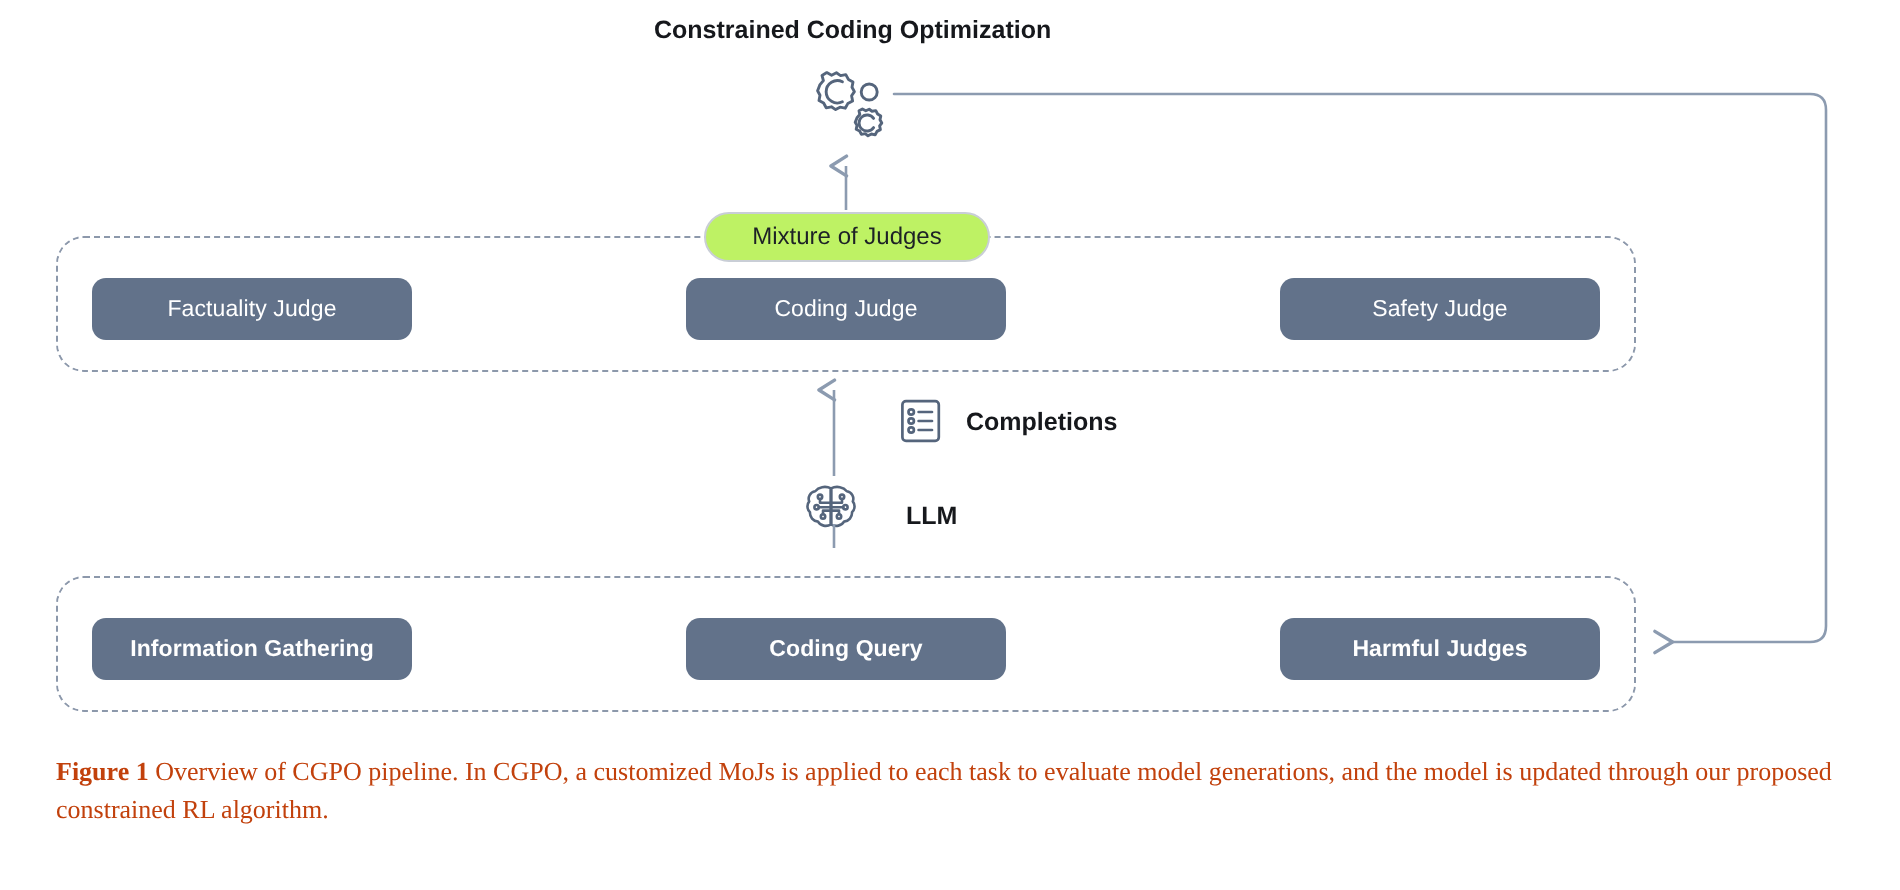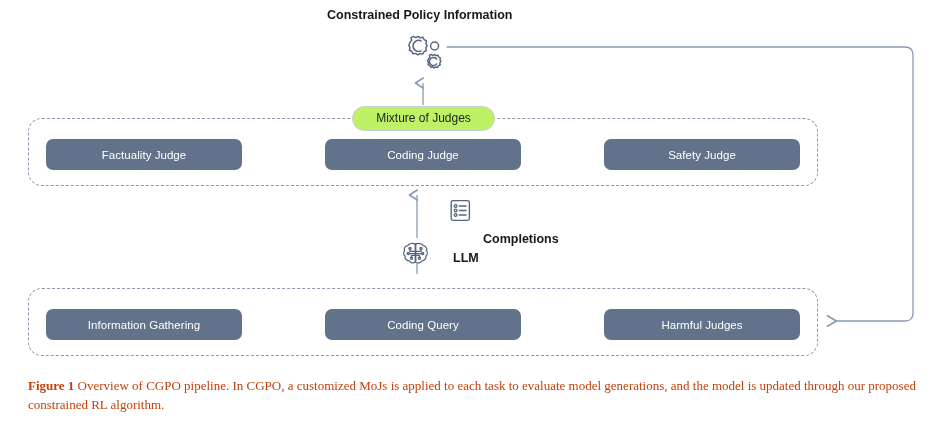--- a/index.html
+++ b/index.html
@@ -63,24 +63,24 @@
     position: absolute;
     display: flex;
     justify-content: space-between;
     align-items: center;
     left: 46px;
     width: 754px;
     height: 31px;
     z-index: 3;
   }
   #judges-row { top: 139px; }
-  #tasks-row  { top: 309px; }
+  #tasks-row  { top: 309px; font-weight: bold; }
 
   .pill {
-    width: 196px;
+    width: 160px;
     height: 31px;
     border-radius: 7px;
     background: #62728a;
     color: #ffffff;
     font-size: 11.5px;
     display: flex;
     align-items: center;
     justify-content: center;
     box-sizing: border-box;
     white-space: nowrap;
@@ -89,21 +89,21 @@
 
   
   .mid-icon-label {
     position: absolute;
     font-size: 12.5px;
     font-weight: bold;
     color: #16181c;
     white-space: nowrap;
   }
   #llm-label { left: 437px; top: 251px; margin-left: 16px; }
-  #completions-label { left: 483px; top: 204px; margin-top: 28px; }
+  #completions-label { left: 483px; top: 204px; }
 
   .icon-svg { display: block; }
 
   #llm-icon        { position: absolute; left: 401px; top: 240px; }
   #completions-icon{ position: absolute; left: 448px; top: 198px; }
   #gears-icon      { position: absolute; left: 405px; top: 29px; }
 
   
   #connectors {
     position: absolute;
@@ -125,21 +125,21 @@
     color: #c2410c;
     text-align: left;
   }
   .caption b { font-weight: bold; }
 </style>
 </head>
 <body>
 
 <div id="figure">
 
-  <div class="title-inner">Constrained Policy Information</div>
+  <div class="title-inner">Constrained Coding Optimization</div>
 
   <svg id="connectors" viewBox="0 0 950 445" width="950" height="445">
     <defs>
       <marker id="arrowhead-up" markerWidth="9" markerHeight="9" refX="4.5" refY="7.4" orient="auto">
         <path d="M 0.7 7.6 L 4.5 1.6 L 8.3 7.6" fill="none" stroke="#8c9bb0" stroke-width="1.3" stroke-linecap="round" stroke-linejoin="round"></path>
       </marker>
       <marker id="arrowhead-left" markerWidth="10" markerHeight="10" refX="1.6" refY="5" orient="auto">
         <path d="M 8.2 0.9 L 1.4 5 L 8.2 9.1" fill="none" stroke="#8c9bb0" stroke-width="1.3" stroke-linecap="round" stroke-linejoin="round"></path>
       </marker>
     </defs>

